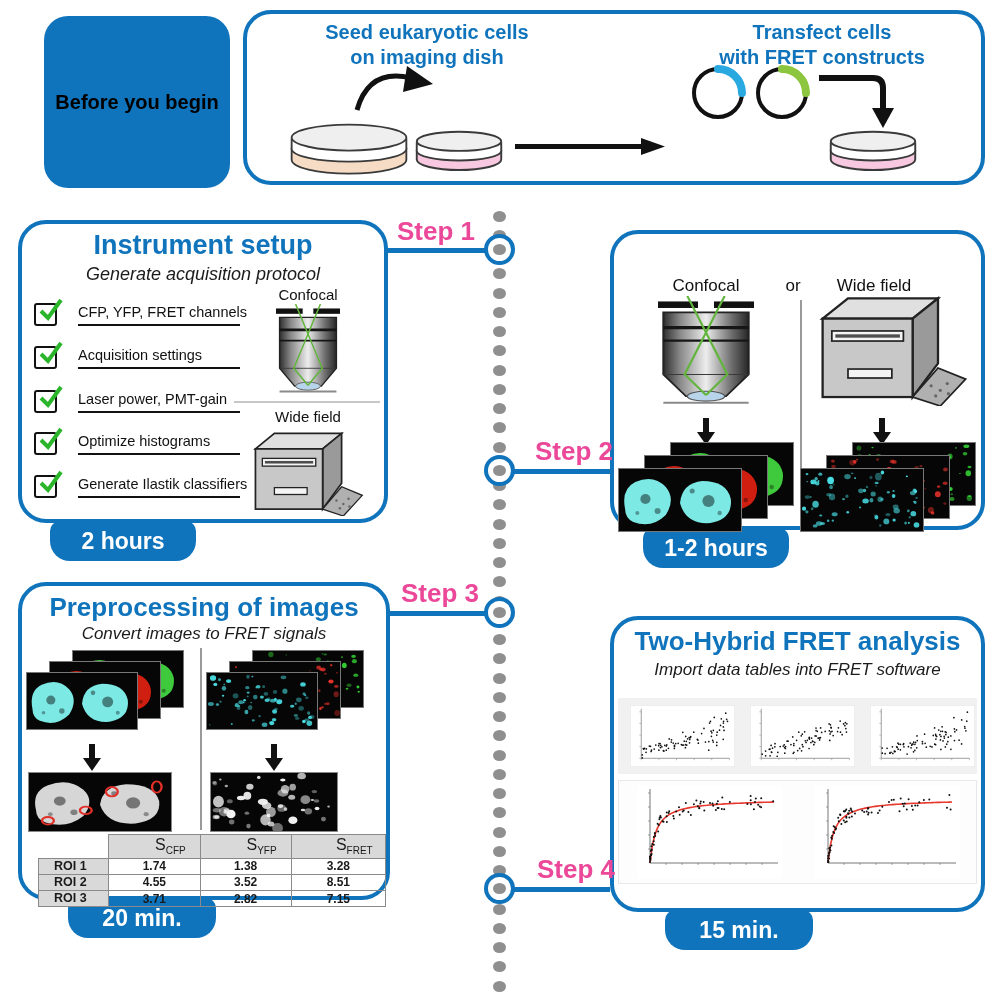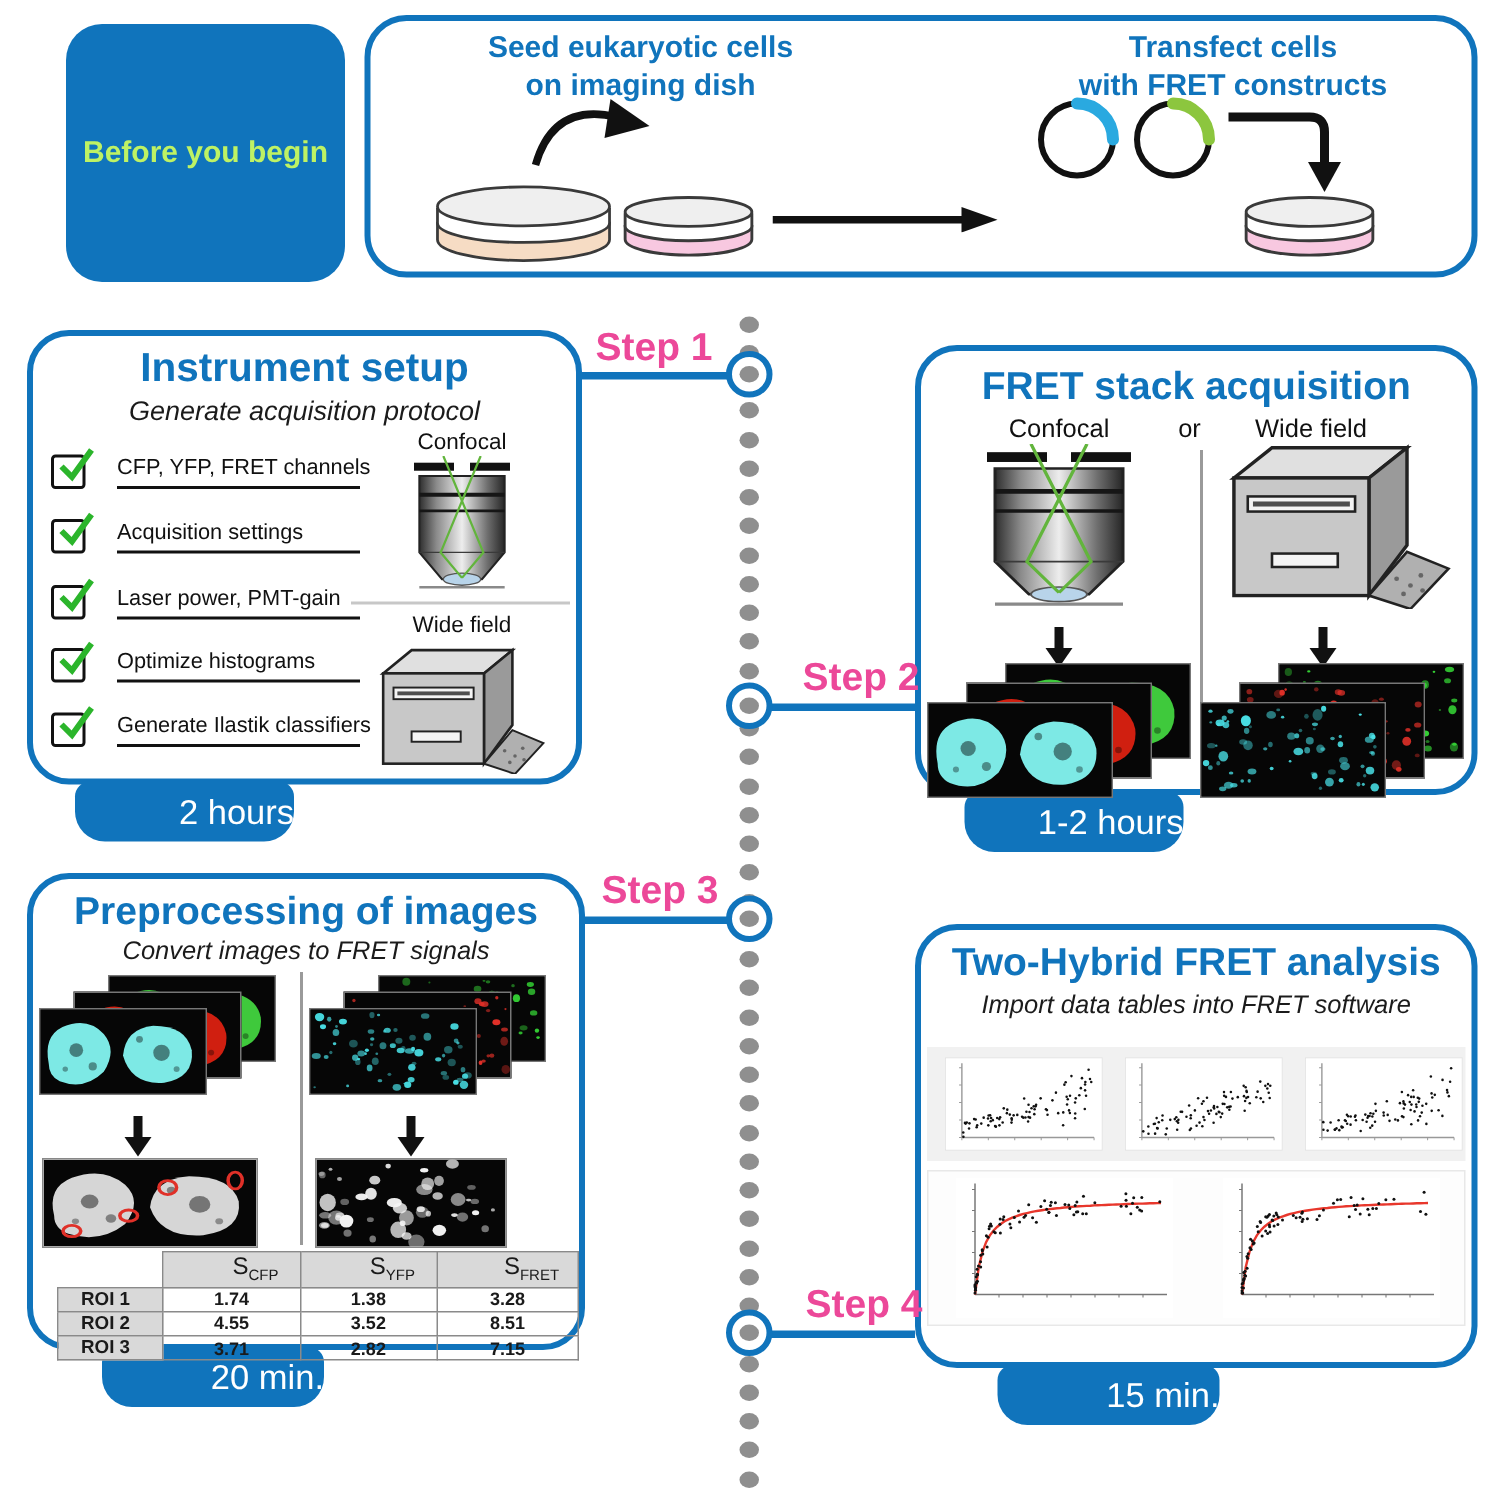--- a/index.html
+++ b/index.html
@@ -4,32 +4,32 @@
 <style>
   html,body{margin:0;padding:0;background:#fff;}
   #canvas{position:relative;width:996px;height:996px;background:#fff;overflow:hidden;
           font-family:"Liberation Sans",sans-serif;color:#1a1a1a;}
   .abs{position:absolute;}
   
   .pbox{position:absolute;background:#fff;border:4px solid #1074bc;border-radius:28px;box-sizing:border-box;}
   .btitle{position:absolute;left:0;right:0;text-align:center;color:#1074bc;font-weight:bold;}
   .bsub{position:absolute;left:0;right:0;text-align:center;color:#1b1b1b;font-style:italic;}
   
-  .tab{position:absolute;background:#1074bc;color:#fff;font-weight:normal;font-size:23px;
-       text-align:right;line-height:40px;border-radius:10px 10px 20px 20px;}
+  .tab{position:absolute;background:#1074bc;color:#fff;font-weight:bold;font-size:23px;
+       text-align:center;line-height:40px;border-radius:10px 10px 20px 20px;}
   
   .tdot{position:absolute;left:493px;width:13px;height:11px;border-radius:50%;background:#8f8f8f;}
   .ring{position:absolute;width:23px;height:23px;border:4.5px solid #1074bc;border-radius:50%;background:#fff;z-index:3;}
   .ring::after{content:"";position:absolute;left:5px;top:6px;width:13px;height:11px;border-radius:50%;background:#8f8f8f;}
   .conn{position:absolute;height:4.5px;background:#1074bc;z-index:2;}
   .step-label{position:absolute;color:#ec4899;font-weight:bold;font-size:26px;text-align:center;z-index:3;}
   
   #before-box{position:absolute;left:44px;top:16px;width:186px;height:172px;background:#1074bc;
       border-radius:24px;display:flex;align-items:center;justify-content:center;
-      color:#bef264;font-weight:bold;font-size:20px;text-align:center;}
+      color:#000000;font-weight:bold;font-size:20px;text-align:center;}
   .top-title{position:absolute;text-align:center;color:#1074bc;font-weight:bold;font-size:20px;line-height:25px;}
   
   .chk-item{position:absolute;left:10px;height:40px;width:340px;}
   .chk-box{position:absolute;left:2px;top:0;width:19px;height:19px;border:2.5px solid #111;border-radius:3px;background:#fff;}
   .chk-mark{position:absolute;left:1px;top:-7px;width:27px;height:24px;overflow:visible;}
   .chk-label{position:absolute;left:46px;top:1px;width:162px;font-size:14.5px;color:#111;
              border-bottom:2px solid #111;padding-bottom:4px;white-space:nowrap;}
   .mini-label{position:absolute;text-align:center;font-size:15px;color:#111;}
   .mod-label{position:absolute;text-align:center;font-size:17px;color:#111;}
   
@@ -270,21 +270,20 @@
         <use href="#sym-confocal"></use>
       </svg>
     <div class="hdivider" style="left:212px;top:177px;width:146px;"></div>
     <div class="mini-label" style="left:216px;top:184px;width:140px;">Wide field</div>
     <svg class="abs" style="left:230px;top:206px;" width="112" height="86">
         <use href="#sym-widefield"></use>
       </svg>
   </div>
 
   <div class="pbox" style="left:610px;top:230px;width:375px;height:300px;">
-    <div class="btitle" style="top:8px;font-size:26px;">FRET stack acquisition</div>
     <div class="mod-label" style="left:32px;top:42px;width:120px;">Confocal</div>
     <div class="mod-label" style="left:149px;top:42px;width:60px;">or</div>
     <div class="mod-label" style="left:200px;top:42px;width:120px;">Wide field</div>
 
     <svg class="abs" style="left:44px;top:62px;" width="96" height="122" preserveAspectRatio="none">
         <use href="#sym-confocal"></use>
       </svg>
     <div class="vdivider" style="left:186px;top:66px;height:204px;"></div>
     <svg class="abs" style="left:204px;top:60px;" width="150" height="112" preserveAspectRatio="none">
         <use href="#sym-widefield"></use>

